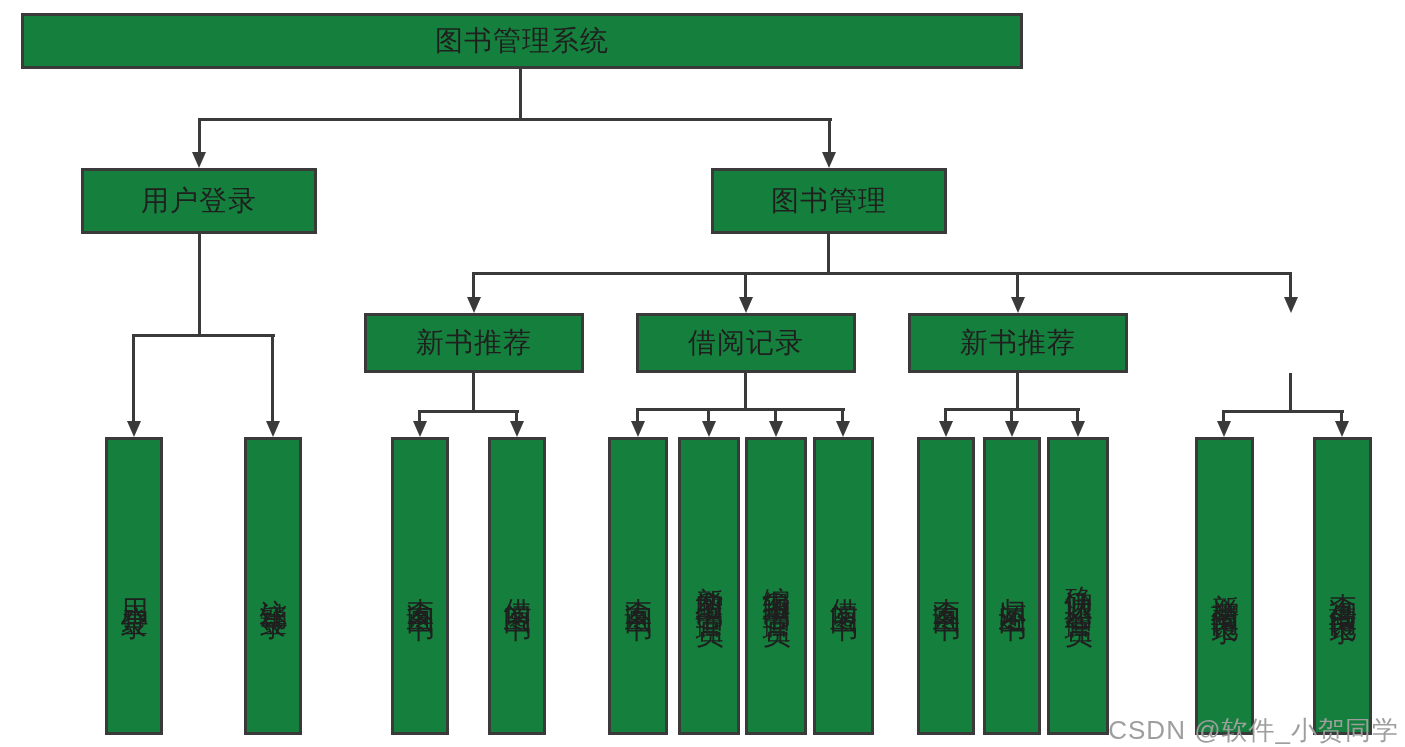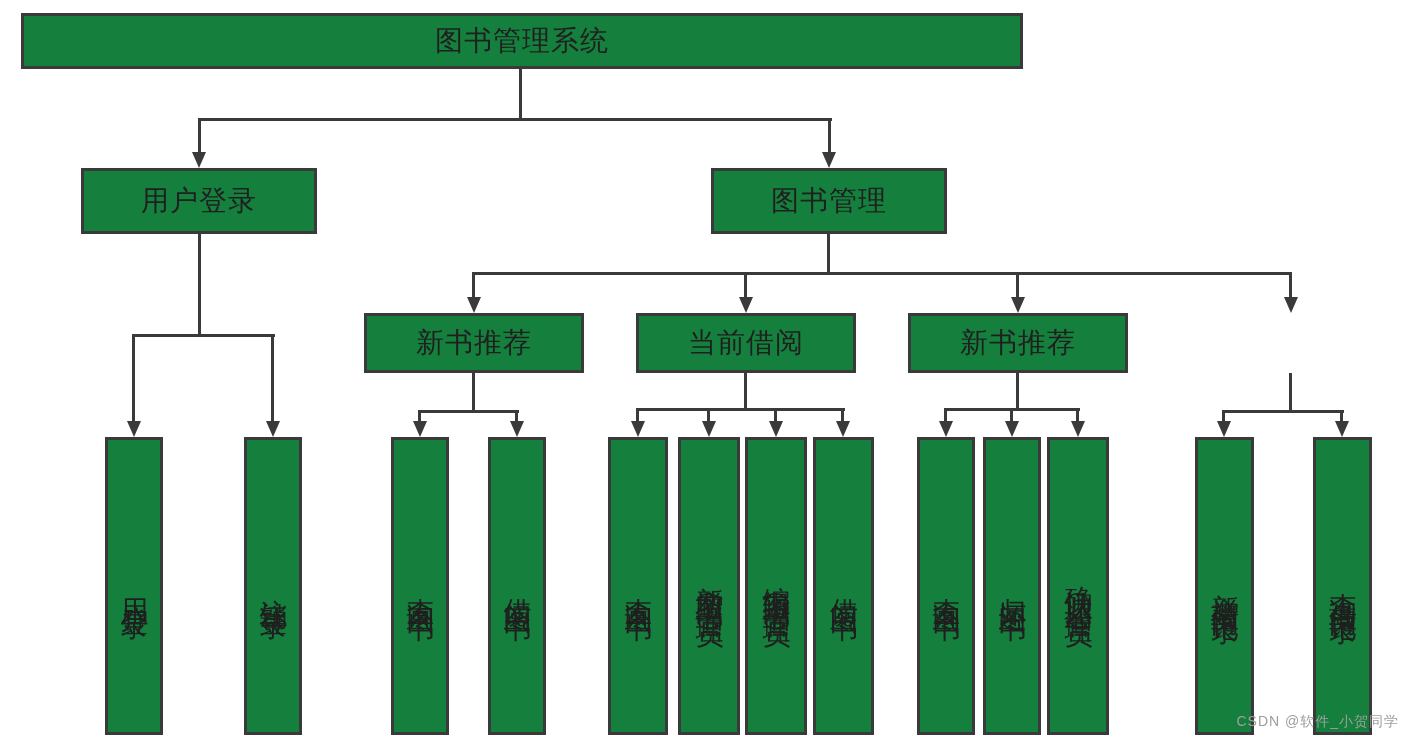--- a/index.html
+++ b/index.html
@@ -26,21 +26,21 @@
   .vl{position:absolute;width:3px;background:var(--line,#3a3a3a);}
   .hl{position:absolute;height:3px;background:var(--line,#3a3a3a);}
   .ar{
     position:absolute;width:0;height:0;
     border-left:7px solid transparent;
     border-right:7px solid transparent;
     border-top:16px solid var(--line,#3a3a3a);
   }
   .watermark{
     position:absolute;right:6px;top:713px;z-index:5;
-    font-size:14px;letter-spacing:1px;
+    font-size:26px;letter-spacing:1px;
     color:var(--watermark,#9e9e9e);
   }
 </style>
 </head>
 <body>
 
 <div class="canvas">
 
   <div class="node" style="left:21px;top:13px;width:1002px;height:56px">图书管理系统</div>
 
@@ -66,21 +66,21 @@
   <div class="vl" style="left:472px;top:272px;height:27px"></div>
   <div class="ar" style="left:467px;top:297px"></div>
   <div class="vl" style="left:744px;top:272px;height:27px"></div>
   <div class="ar" style="left:739px;top:297px"></div>
   <div class="vl" style="left:1016px;top:272px;height:27px"></div>
   <div class="ar" style="left:1011px;top:297px"></div>
   <div class="vl" style="left:1289px;top:272px;height:27px"></div>
   <div class="ar" style="left:1284px;top:297px"></div>
 
   <div class="node" style="left:364px;top:313px;width:220px;height:60px">新书推荐</div>
-  <div class="node" style="left:636px;top:313px;width:220px;height:60px">当前借阅</div>
+  <div class="node" style="left:636px;top:313px;width:220px;height:60px">借阅记录</div>
   <div class="node" style="left:908px;top:313px;width:220px;height:60px">新书推荐</div>
 
   <div class="vl" style="left:472px;top:373px;height:40px"></div>
   <div class="hl" style="left:418px;top:410px;width:101px"></div>
   <div class="vl" style="left:418px;top:410px;height:13px"></div>
   <div class="ar" style="left:413px;top:421px"></div>
   <div class="vl" style="left:515px;top:410px;height:13px"></div>
   <div class="ar" style="left:510px;top:421px"></div>
 
   <div class="vl" style="left:744px;top:373px;height:38px"></div>

